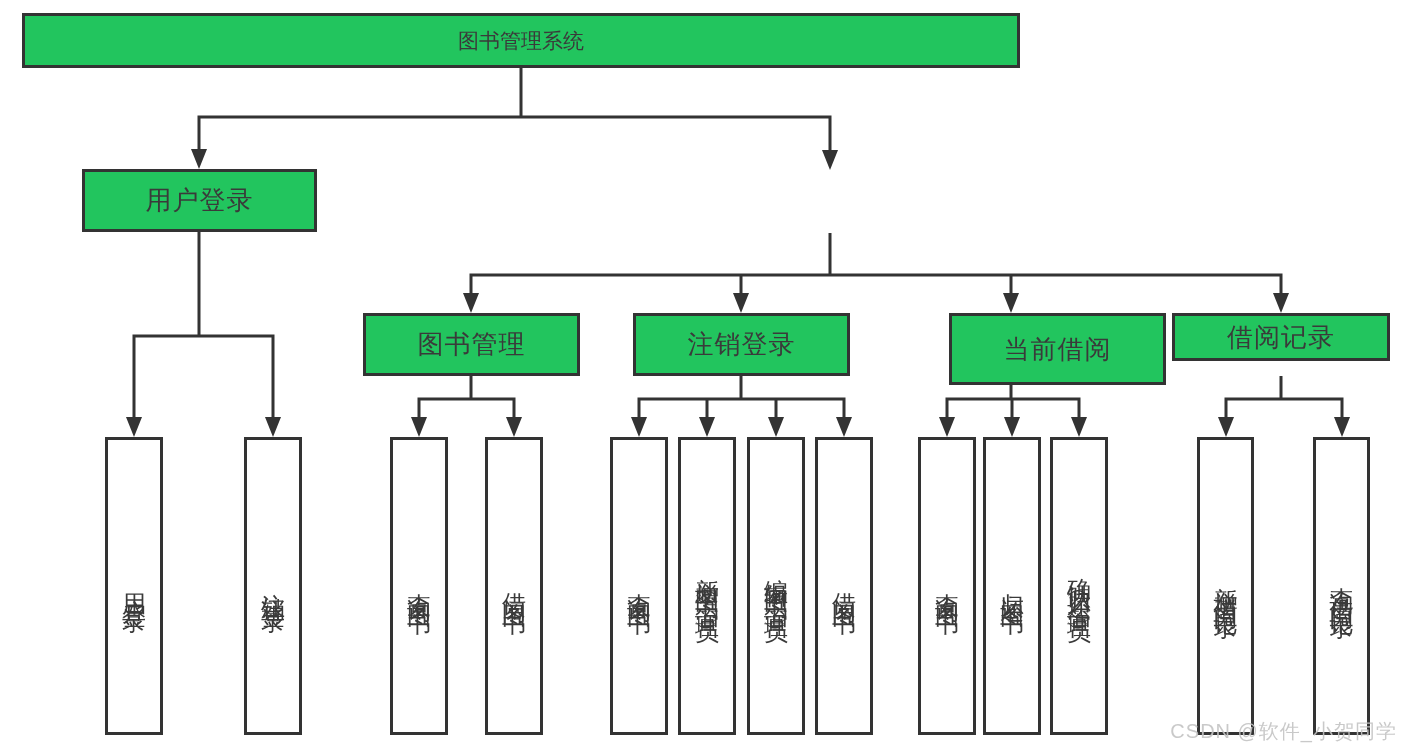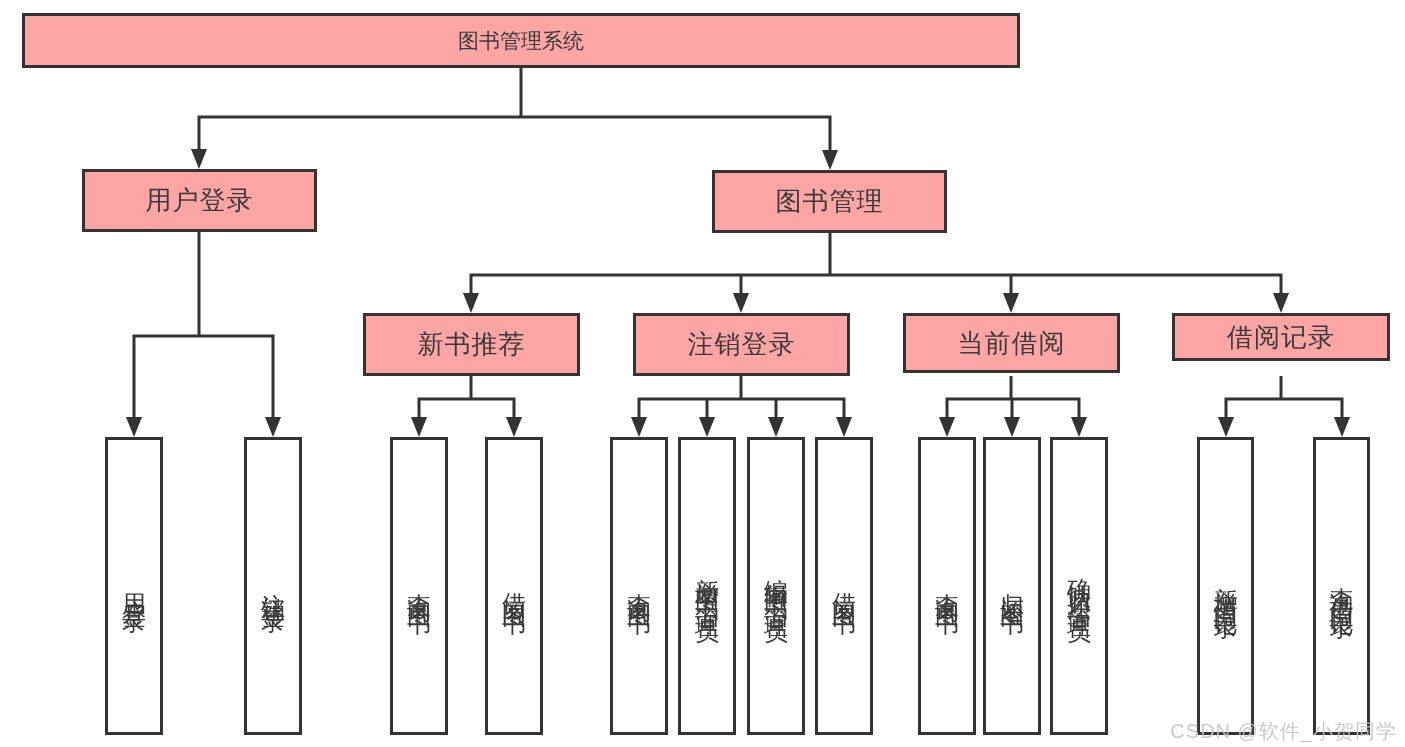--- a/index.html
+++ b/index.html
@@ -22,21 +22,21 @@
     stroke-width: 3;
     fill: none;
   }
   .wires polygon {
     fill: #333333;
     stroke: none;
   }
   .node {
     position: absolute;
     box-sizing: border-box;
-    background: #fca5a5;
+    background: #22c55e;
     border: 3px solid #333333;
     display: flex;
     align-items: center;
     justify-content: center;
     z-index: 1;
     color: #3a3a3a;
   }
   .node.root span { font-size: 21px; }
   .node.lvl span { font-size: 26px; letter-spacing: 1px; }
   .vnode {
@@ -128,31 +128,28 @@
     </g>
   </svg>
 
   <div class="node root" style="left:22px;top:13px;width:998px;height:55px">
     <span>图书管理系统</span>
   </div>
 
   <div class="node lvl" style="left:82px;top:169px;width:235px;height:63px">
     <span>用户登录</span>
   </div>
-  <div class="node lvl" style="left:712px;top:170px;width:235px;height:63px">
+
+  <div class="node lvl" style="left:363px;top:313px;width:217px;height:63px">
     <span>图书管理</span>
-  </div>
-
-  <div class="node lvl" style="left:363px;top:313px;width:217px;height:63px">
-    <span>新书推荐</span>
   </div>
   <div class="node lvl" style="left:633px;top:313px;width:217px;height:63px">
     <span>注销登录</span>
   </div>
-  <div class="node lvl" style="left:903px;top:313px;width:217px;height:60px">
+  <div class="node lvl" style="left:949px;top:313px;width:217px;height:72px">
     <span>当前借阅</span>
   </div>
   <div class="node lvl" style="left:1172px;top:313px;width:218px;height:48px">
     <span>借阅记录</span>
   </div>
 
   <div class="vnode" style="left:105px">
     <span>用户登录</span>
   </div>
   <div class="vnode" style="left:244px">

